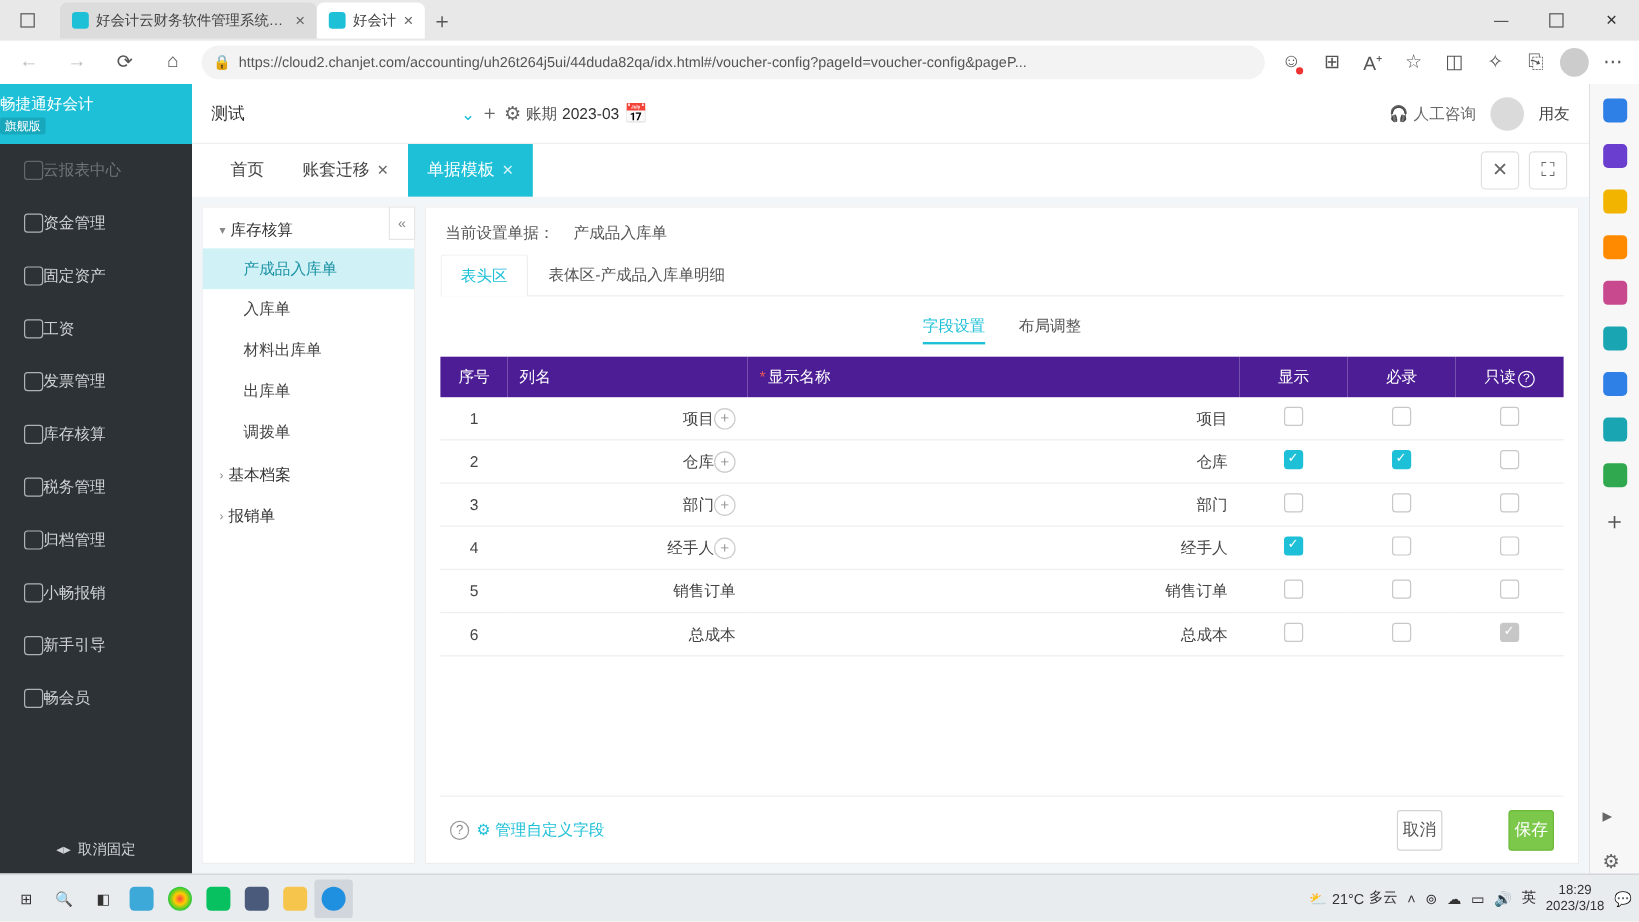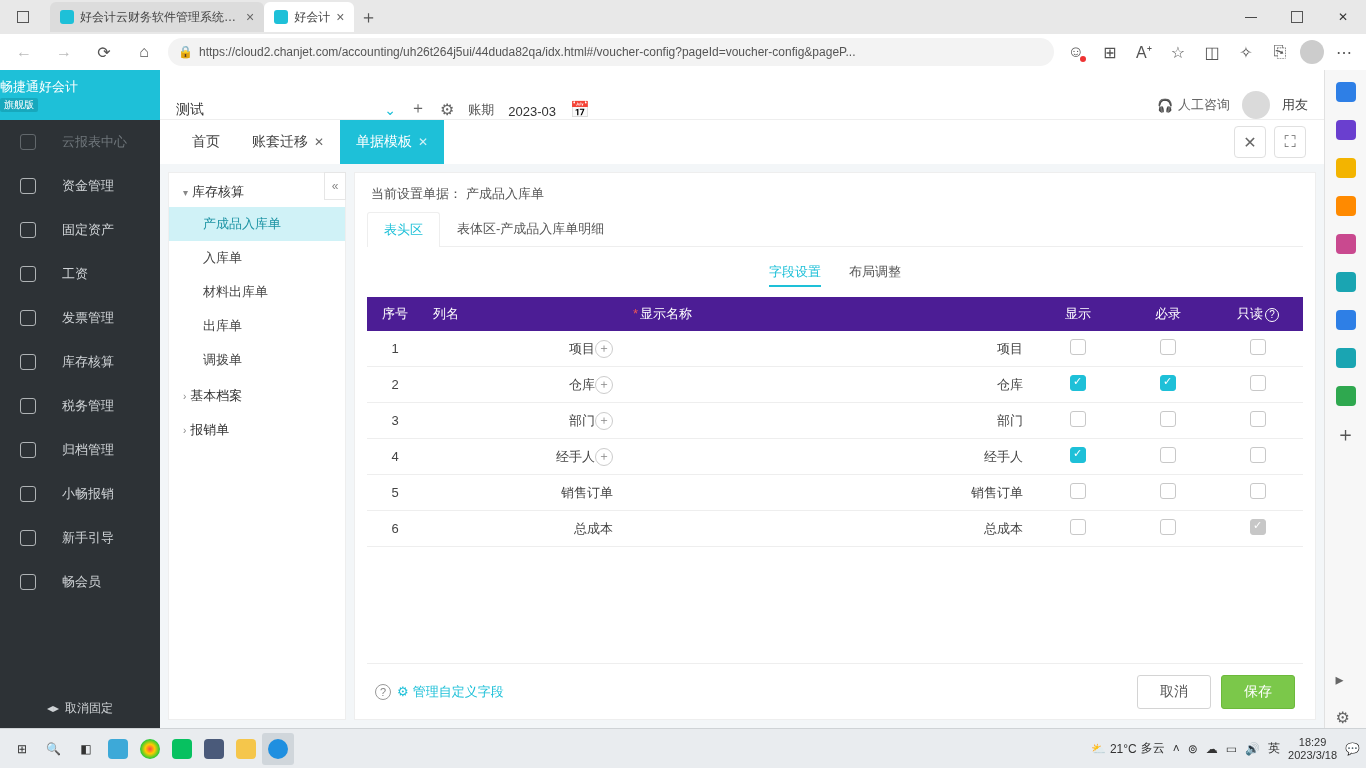--- a/index.html
+++ b/index.html
@@ -34,30 +34,30 @@
 .app { position:absolute; top:70px; left:0; right:42px; bottom:40px; display:flex; }
 .right-edge-bar { position:absolute; top:70px; right:0; width:42px; bottom:40px; background:#f7f7f7; border-left:1px solid #e1e1e1; display:flex; flex-direction:column; align-items:center; padding-top:12px; gap:18px; }
 .edge-ic { width:20px; height:20px; border-radius:4px; cursor:pointer; }
 .ic-blue { background:#2e7fe6; } .ic-yellow { background:#f3b400; } .ic-orange { background:#ff8a00; }
 .ic-purple { background:#6a3fcf; } .ic-teal { background:#1aa5b2; } .ic-green { background:#2fa84f; } .ic-pink { background:#c9498f; } .ic-plus { color:#555; font-size:20px; display:flex; align-items:center; justify-content:center; }
 
 
 .sidebar { width:160px; background:#2d3236; color:#cfd3d6; display:flex; flex-direction:column; font-size:13px; }
 .brand { height:50px; background:#1ec0d8; color:#fff; display:flex; flex-direction:column; align-items:flex-start; justify-content:center; font-size:13px; }
 .brand .sub { font-size:10px; background:#17a8bd; padding:0 4px; border-radius:2px; margin-top:2px; }
-.side-item { height:44px; display:flex; align-items:center; gap:26px; padding-left:20px; cursor:pointer; }
+.side-item { height:44px; display:flex; align-items:center; gap:0; padding-left:20px; cursor:pointer; }
 .side-item.first { color:#6f767b; }
 .side-item.active { background:#000; color:#fff; }
 .side-ic { width:16px; height:16px; border:1.5px solid currentColor; border-radius:3px; opacity:.8; }
 .side-ic.gear { border-radius:50%; }
 .side-foot { margin-top:auto; height:40px; display:flex; align-items:center; justify-content:center; gap:6px; color:#cfd3d6; cursor:pointer; font-size:12px; }
 
 
 .main { flex:1; background:#fff; display:flex; flex-direction:column; min-width:0; }
-.topbar { height:50px; border-bottom:1px solid #eee; display:flex; align-items:flex-end; padding:0 16px; gap:14px; }
+.topbar { height:50px; border-bottom:1px solid #eee; display:flex; align-items:center; padding:0 16px; gap:4px; }
 .org-select { display:flex; align-items:center; gap:8px; color:#333; cursor:pointer; font-size:14px; min-width:220px; }
 .org-select .chev { color:#1ec0d8; margin-left:auto; }
 .top-ic { color:#666; cursor:pointer; }
 .period-label { color:#555; font-size:13px; }
 .period-val { color:#333; font-size:13px; }
 .cal-ic { color:#1ec0d8; }
 .top-right { margin-left:auto; display:flex; align-items:center; gap:12px; }
 .consult { display:flex; align-items:center; gap:4px; color:#666; font-size:13px; cursor:pointer; }
 .avatar { width:28px; height:28px; background:#dadada; border-radius:50%; }
 .user-name { color:#444; font-size:13px; }
@@ -74,21 +74,21 @@
 
 .left-panel { width:178px; background:#fff; border:1px solid #eee; position:relative; font-size:13px; }
 .collapse-btn { position:absolute; right:-1px; top:-1px; width:22px; height:28px; border:1px solid #e6e6e6; background:#fff; display:flex; align-items:center; justify-content:center; color:#888; cursor:pointer; font-size:12px; }
 .tree-group { padding:10px 0 6px 14px; color:#333; cursor:pointer; display:flex; align-items:center; gap:4px; }
 .tree-group .caret { font-size:10px; color:#888; }
 .tree-leaf { padding:8px 0 8px 34px; color:#444; cursor:pointer; }
 .tree-leaf.active { background:#d0f2f7; color:#1a92a3; }
 
 
 .content { flex:1; background:#fff; border:1px solid #eee; display:flex; flex-direction:column; min-width:0; }
-.ctx-row { padding:12px 16px 8px; font-size:13px; color:#555; display:flex; gap:4px; }
+.ctx-row { padding:12px 16px 8px; font-size:13px; color:#555; display:flex; gap:16px; }
 .subtabs { display:flex; border-bottom:1px solid #eee; margin:0 12px; }
 .subtab { padding:8px 16px; font-size:13px; color:#555; cursor:pointer; border:1px solid transparent; border-bottom:none; }
 .subtab.active { border-color:#eee; color:#1ec0d8; background:#fff; border-radius:3px 3px 0 0; position:relative; top:1px; }
 .mode-row { display:flex; justify-content:center; gap:28px; padding:16px 0 10px; font-size:13px; }
 .mode-item { color:#555; cursor:pointer; padding-bottom:4px; }
 .mode-item.active { color:#1ec0d8; border-bottom:2px solid #1ec0d8; }
 
 
 .tbl-wrap { padding:0 12px; overflow:auto; flex:1; }
 table.grid { width:100%; border-collapse:collapse; font-size:13px; }
@@ -106,21 +106,21 @@
 .chk.on { background:#1ec0d8; border-color:#1ec0d8; }
 .chk.on::after { content:'✓'; color:#fff; font-size:11px; position:absolute; left:2px; top:-1px; }
 .chk.disabled { background:#eee; border-color:#ddd; cursor:default; }
 .chk.disabled.on { background:#c7c7c7; border-color:#c7c7c7; }
 
 
 .footer { height:56px; border-top:1px solid #eee; margin:0 12px; display:flex; align-items:center; padding:0 8px; }
 .foot-link { color:#1ec0d8; font-size:13px; cursor:pointer; display:flex; align-items:center; gap:4px; }
 .foot-q { width:16px; height:16px; border:1px solid #999; border-radius:50%; color:#888; font-size:11px; display:flex; align-items:center; justify-content:center; margin-right:6px; }
 .btns { margin-left:auto; display:flex; gap:10px; }
-.btn { height:34px; padding:0 22px; border-radius:3px; font-size:14px; cursor:pointer; display:flex; align-items:center; }
+.btn { height:34px; padding:0 4px; border-radius:3px; font-size:14px; cursor:pointer; display:flex; align-items:center;margin-left:45px; }
 .btn-default { background:#fff; border:1px solid #d4d4d4; color:#555; }
 .btn-primary { background:#7bc84a; border:1px solid #6cb93b; color:#fff; }
 
 
 .taskbar { position:absolute; left:0; right:0; bottom:0; height:40px; background:#e9ecef; border-top:1px solid #cfd3d6; display:flex; align-items:center; padding:0 6px; font-size:12px; color:#333; }
 .task-ic { width:32px; height:32px; display:flex; align-items:center; justify-content:center; cursor:pointer; border-radius:3px; }
 .task-ic.active { background:#d0d6db; }
 .task-ic .dot { width:20px; height:20px; border-radius:4px; }
 .task-right { margin-left:auto; display:flex; align-items:center; gap:8px; }
 .weather { display:flex; align-items:center; gap:4px; }

